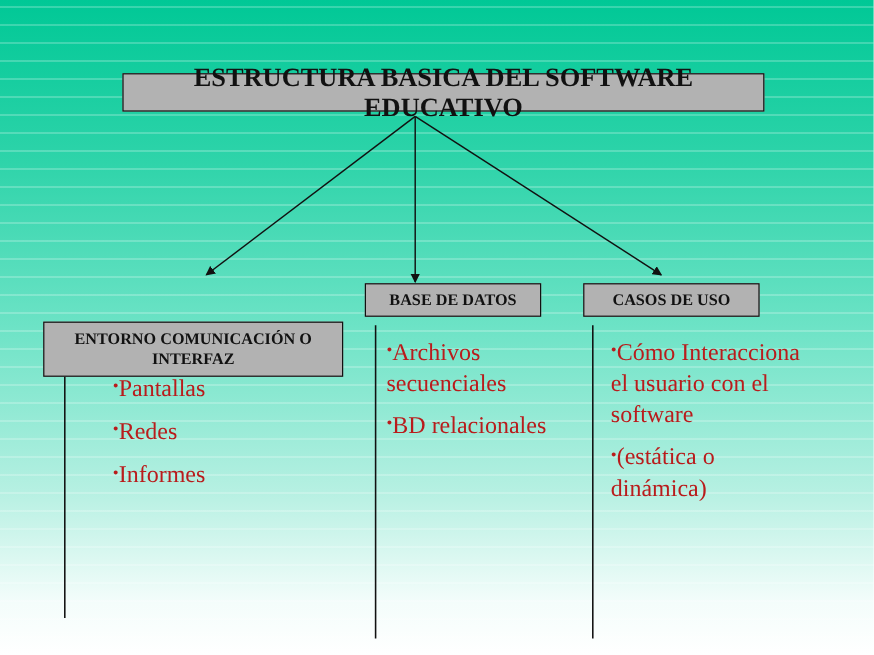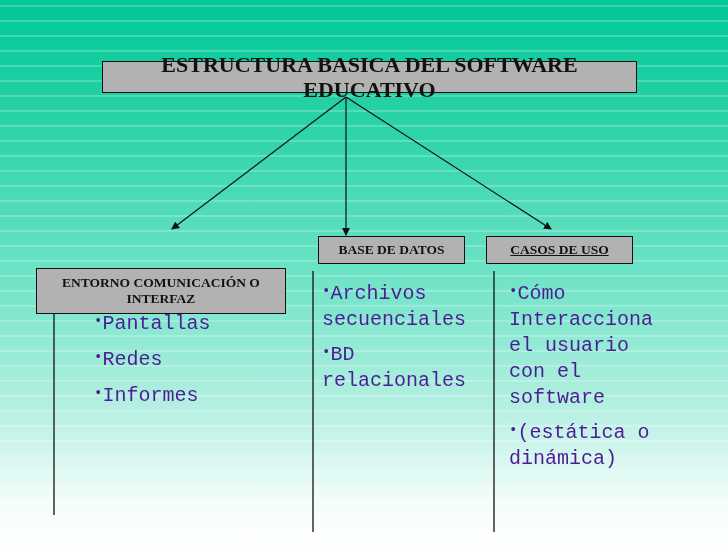--- a/index.html
+++ b/index.html
@@ -6,24 +6,24 @@
   body{width:728px;height:546px;position:relative;overflow:hidden;
     font-family:"Liberation Serif","DejaVu Serif",serif;
     background:linear-gradient(to bottom,#00c896 0%,#2fd4aa 25%,#6de3c6 50%,#b6f0e2 75%,#f4fdfb 92%,#ffffff 100%);}
   .stripes{position:absolute;left:0;top:0;width:728px;height:546px;
     background:repeating-linear-gradient(to bottom,rgba(255,255,255,0) 0px,rgba(255,255,255,0) 5px,rgba(255,255,255,0.22) 5px,rgba(255,255,255,0.22) 7px,rgba(255,255,255,0) 7px,rgba(255,255,255,0) 15px);
     pointer-events:none;}
   .box{position:absolute;background:#b2b2b2;border:1.5px solid #111;box-sizing:border-box;
     font-weight:bold;color:#111;text-align:center;display:flex;align-items:center;justify-content:center;line-height:1.15;}
   #title-box{left:102px;top:61px;width:535px;height:32px;font-size:22px;}
   #box-entorno{left:36px;top:236px;width:250px;height:46px;font-size:13.5px;padding:0 6px;margin-top:32px;}
-  #box-base{left:318px;top:236px;width:147px;height:28px;font-size:13.5px;}
-  #box-casos{left:486px;top:236px;width:147px;height:28px;font-size:13.5px;text-decoration:underline;}
+  #box-base{left:304px;top:236px;width:147px;height:28px;font-size:13.5px;}
+  #box-casos{left:486px;top:236px;width:147px;height:28px;font-size:13.5px;}
   svg.lines{position:absolute;left:0;top:0;}
-  .col{position:absolute;font-size:20px;color:#4c1d95;line-height:1.3;font-family:Liberation Mono, monospace;}
+  .col{position:absolute;font-size:20px;color:#b91c1c;line-height:1.3;}
   .col .item{margin:0 0 9px 0;}
   .col .item .b{font-size:14px;vertical-align:4px;}
   #col-entorno{left:71px;top:311px;width:200px;margin-left:23px;}
   #col-entorno .item{margin-bottom:10px;}
   #col-base{left:322px;top:281px;width:160px;}
   #col-casos{left:509px;top:281px;width:160px;}
 </style>
 </head>
 <body>
 

